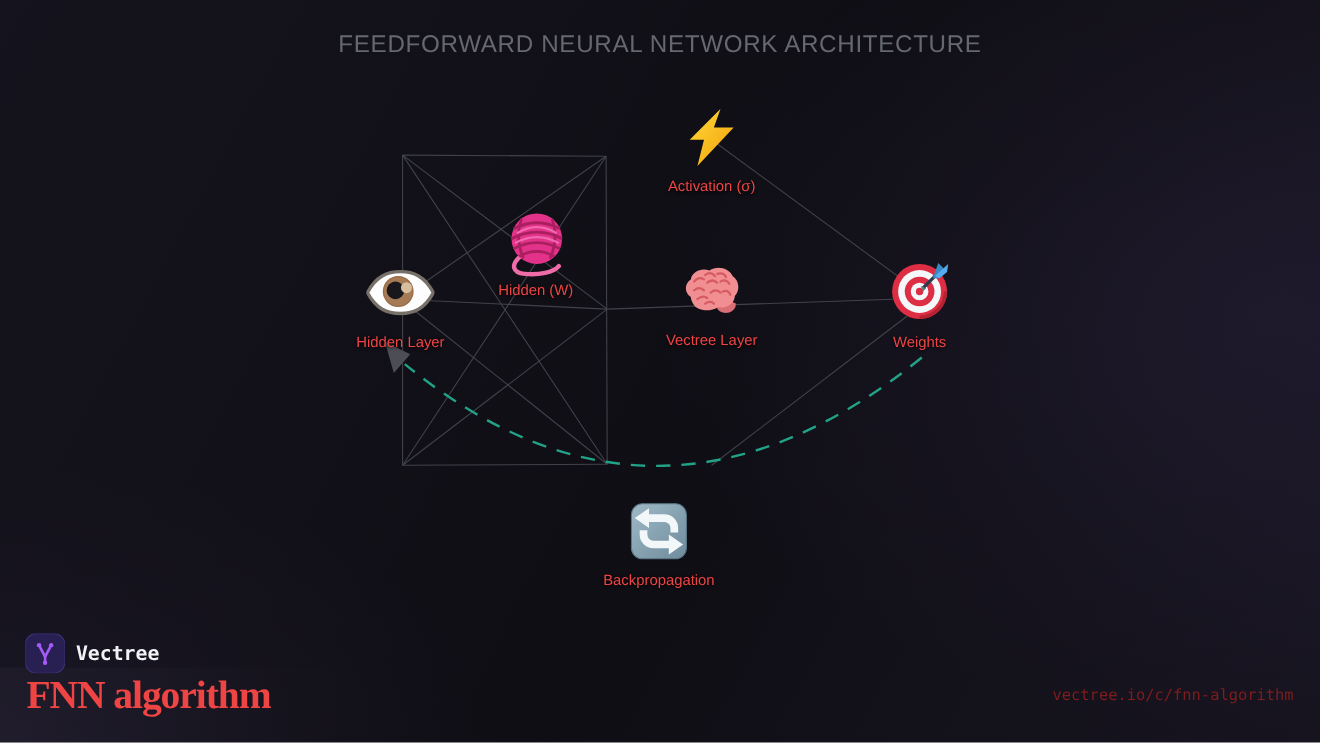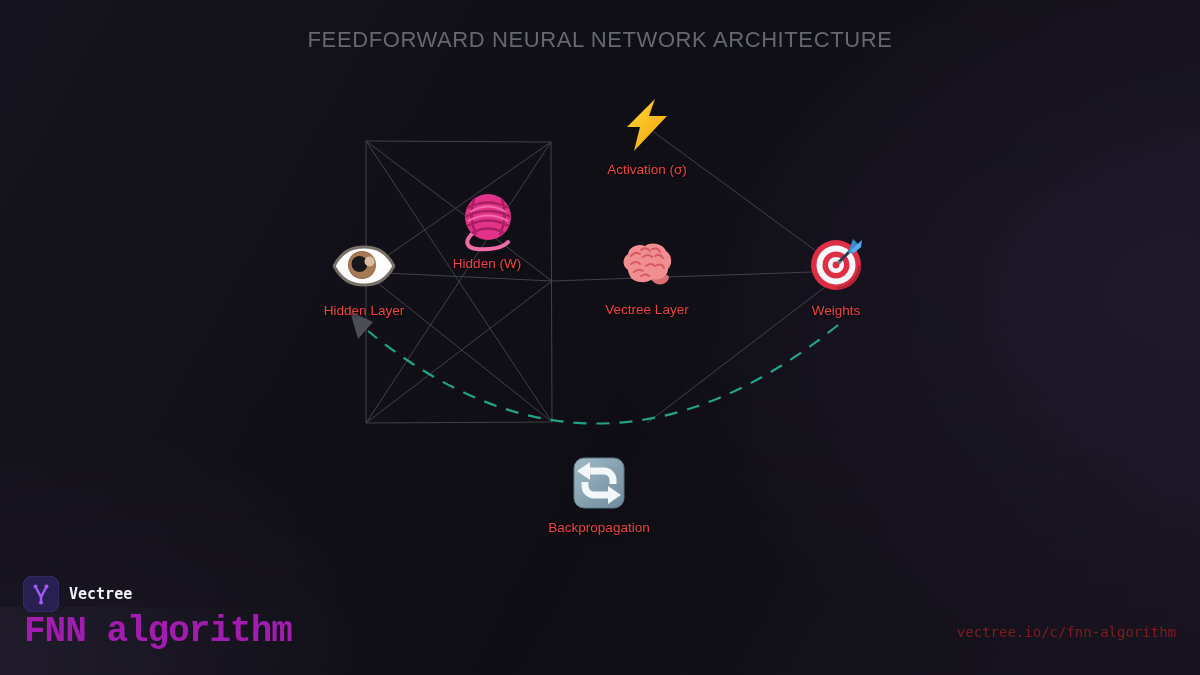--- a/index.html
+++ b/index.html
@@ -35,26 +35,26 @@
   #node-hidden{left:647px;top:265px}
   #node-output{left:836px;top:266px}
   #node-backprop{left:599px;top:483px}
   .title-panel{
     position:absolute;left:0;top:607px;width:340px;height:68px;
     background:linear-gradient(90deg, rgba(145,135,175,.055), rgba(145,135,175,0) 94%);
   }
   .brand-row{position:absolute;left:23px;top:576px;display:flex;align-items:center;gap:10px;}
   .brand-name{
     font-family:"DejaVu Sans Mono",monospace;font-weight:bold;
-    font-size:15px;color:#f2f3f5;text-align:right;
+    font-size:18px;color:#f2f3f5;text-align:right;
   }
   .card-title{
     position:absolute;left:24px;top:611px;
-    font-family:Liberation Mono, monospace;font-weight:bold;
-    font-size:36px;color:#a21caf;letter-spacing:-1px;
+    font-family:Liberation Serif, serif;font-weight:bold;
+    font-size:36px;color:#ef4444;letter-spacing:-1px;
   }
   .footer-url{
     position:absolute;right:24px;top:624px;
     font-family:"DejaVu Sans Mono",monospace;font-size:14px;color:#7f1d1d;
   }
 </style>
 </head>
 <body>
 
 <div class="main-title">FEEDFORWARD NEURAL NETWORK ARCHITECTURE</div>

